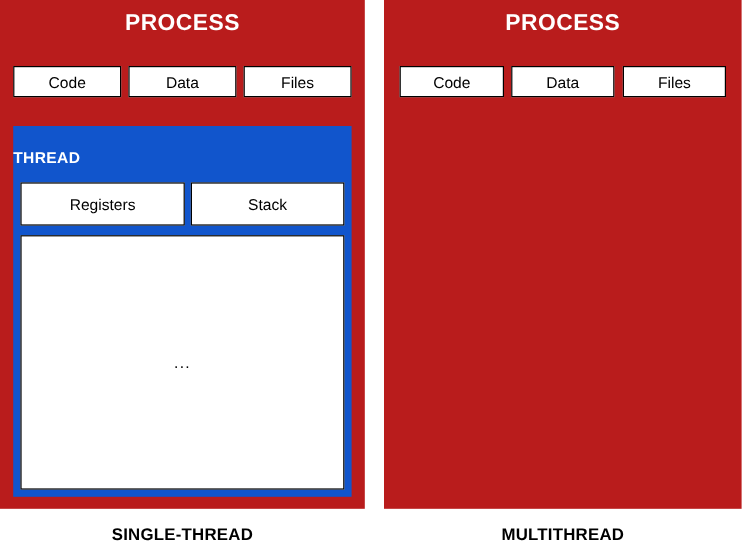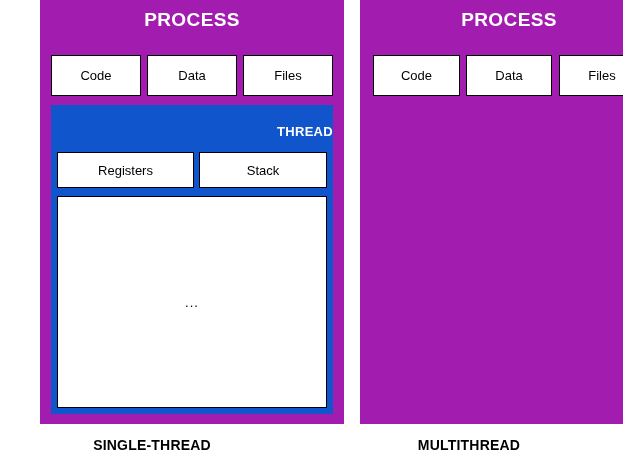--- a/index.html
+++ b/index.html
@@ -18,23 +18,22 @@
   .canvas {
     position: absolute;
     left: 0; top: 0;
     width: 623px;
     height: 462px;
   }
 
   
   .process {
     position: absolute;
-    background: #a21caf;
+    background: #b91c1c;
     box-sizing: border-box;
-    margin-left: 40px;
   }
   #process-single { left: 0px;   top: 0px; width: 304px; height: 424px; }
   #process-multi  { left: 320px; top: 0px; width: 298px; height: 424px; }
 
   .process-title {
     position: absolute;
     left: 0;
     top: 9px;
     width: 100%;
     text-align: center;
@@ -61,21 +60,21 @@
     display: flex;
     align-items: center;
     justify-content: center;
     color: #000000;
     font-size: 13px;
     font-family: "Liberation Sans", sans-serif;
   }
 
   .resource-row .wbox {
     top: 0;
-    height: 41px;
+    height: 26px;
   }
   #resources-single .r0 { left: 0px;   width: 90px; }
   #resources-single .r1 { left: 96px;  width: 90px; }
   #resources-single .r2 { left: 192px; width: 90px; }
   #resources-multi  .r0 { left: 0px;   width: 87px; }
   #resources-multi  .r1 { left: 93px;  width: 86px; }
   #resources-multi  .r2 { left: 186px; width: 86px; }
 
   
   .thread {
@@ -83,21 +82,21 @@
     background: #1155cc;
     box-sizing: border-box;
   }
   #thread-single   { left: 11px;  top: 105px; width: 282px; height: 309px; }
 
   .thread-title {
     position: absolute;
     left: 0;
     top: 19px;
     width: 100%;
-    text-align: right;
+    text-align: left;
     color: #ffffff;
     font-size: 13px;
     font-weight: bold;
     letter-spacing: 0.3px;
   }
 
   
   #thread-single .reg  { left: 6px;   top: 47px; width: 137px; height: 36px; text-align: right; }
   #thread-single .stk  { left: 148px; top: 47px; width: 128px; height: 36px; }
   #thread-single .ell  { left: 6px;   top: 91px; width: 270px; height: 212px; }

